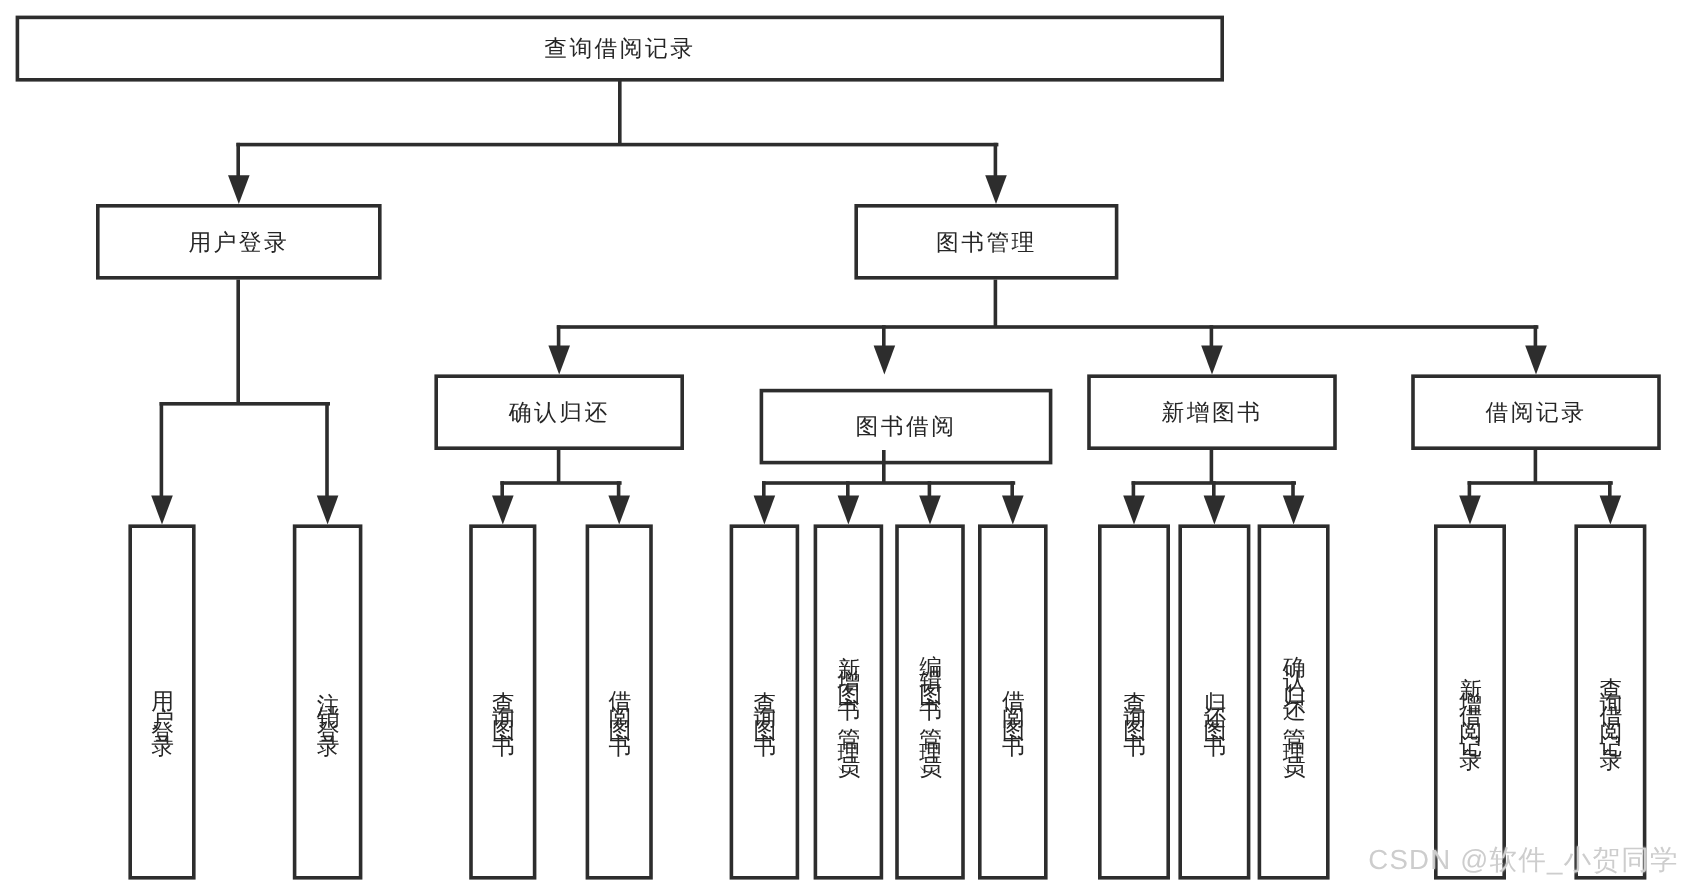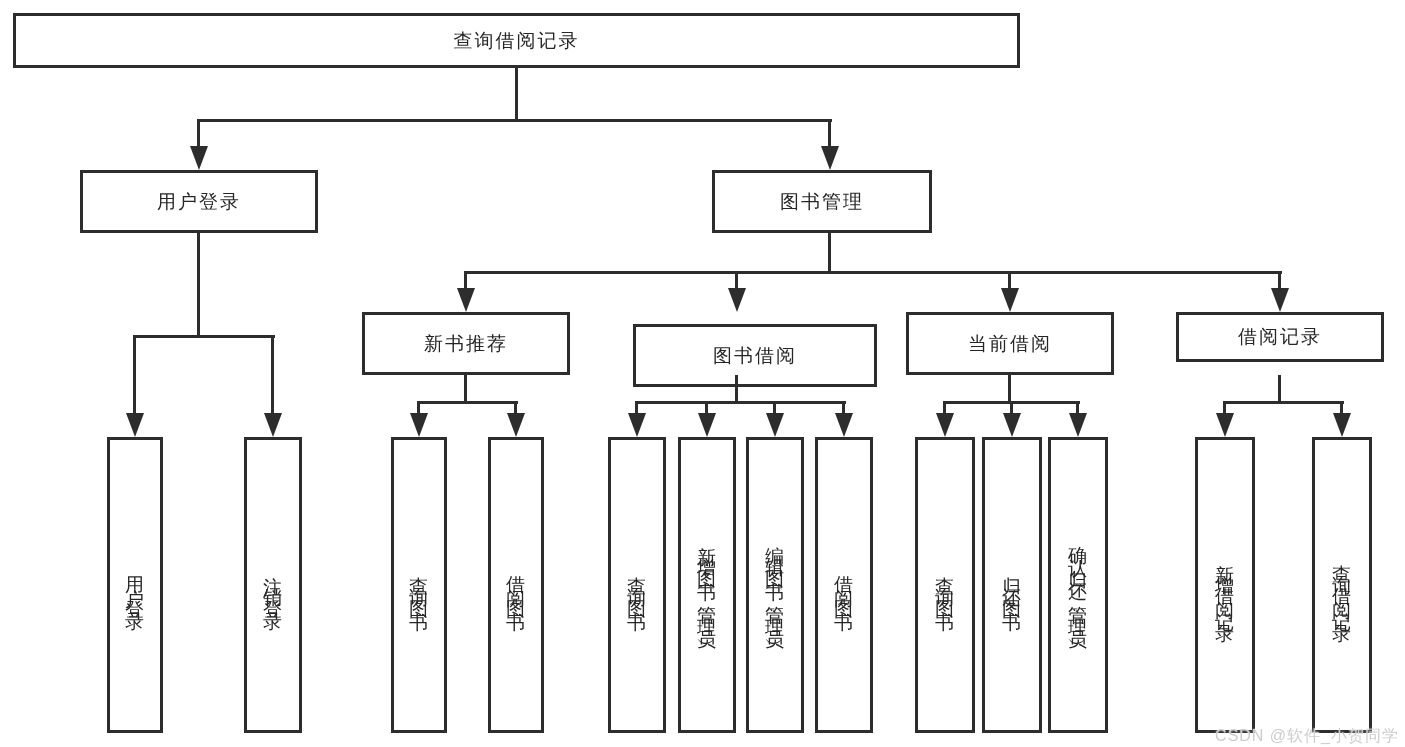--- a/index.html
+++ b/index.html
@@ -29,21 +29,21 @@
     font-size:19px;letter-spacing:12px;color:var(--text);line-height:1;
   }
   .vln{position:absolute;width:3px;background:var(--line);}
   .hln{position:absolute;height:3px;background:var(--line);}
   .arr{
     position:absolute;width:0;height:0;
     border-left:9px solid transparent;border-right:9px solid transparent;
     border-top:24px solid var(--line);
   }
   .watermark{
-    position:absolute;right:6px;bottom:0;font-size:16px;
+    position:absolute;right:6px;bottom:15px;font-size:23px;
     color:var(--watermark);letter-spacing:1px;z-index:5;
     text-shadow:0 0 2px #ffffff;white-space:nowrap;
   }
 </style>
 </head>
 <body>
 
 <div class="canvas">
 
   <div class="box" style="left:13px;top:13px;width:1007px;height:55px">查询借阅记录</div>
@@ -69,24 +69,24 @@
   <div class="hln" style="left:464px;top:271px;width:818px"></div>
   <div class="vln" style="left:464px;top:271px;height:19px"></div>
   <div class="arr" style="left:457px;top:288px"></div>
   <div class="vln" style="left:735px;top:271px;height:19px"></div>
   <div class="arr" style="left:728px;top:288px"></div>
   <div class="vln" style="left:1008px;top:271px;height:19px"></div>
   <div class="arr" style="left:1001px;top:288px"></div>
   <div class="vln" style="left:1278px;top:271px;height:19px"></div>
   <div class="arr" style="left:1271px;top:288px"></div>
 
-  <div class="box" style="left:362px;top:312px;width:208px;height:63px">新书推荐</div>
+  <div class="box" style="left:362px;top:312px;width:208px;height:63px">确认归还</div>
   <div class="box" style="left:633px;top:324px;width:244px;height:63px">图书借阅</div>
-  <div class="box" style="left:906px;top:312px;width:208px;height:63px">当前借阅</div>
-  <div class="box" style="left:1176px;top:312px;width:208px;height:50px">借阅记录</div>
+  <div class="box" style="left:906px;top:312px;width:208px;height:63px">新增图书</div>
+  <div class="box" style="left:1176px;top:312px;width:208px;height:63px">借阅记录</div>
 
   <div class="vln" style="left:464px;top:375px;height:28px"></div>
   <div class="hln" style="left:417px;top:401px;width:101px"></div>
   <div class="vln" style="left:417px;top:401px;height:13px"></div>
   <div class="arr" style="left:410px;top:413px"></div>
   <div class="vln" style="left:514px;top:401px;height:13px"></div>
   <div class="arr" style="left:507px;top:413px"></div>
 
   <div class="vln" style="left:735px;top:375px;height:28px"></div>
   <div class="hln" style="left:635px;top:401px;width:211px"></div>

